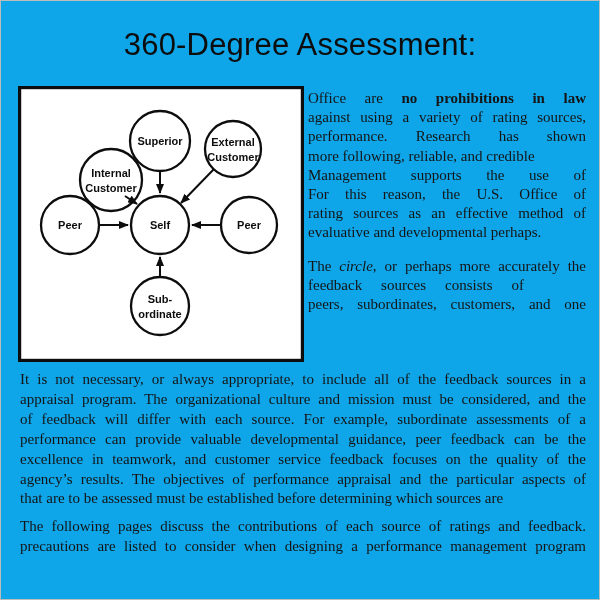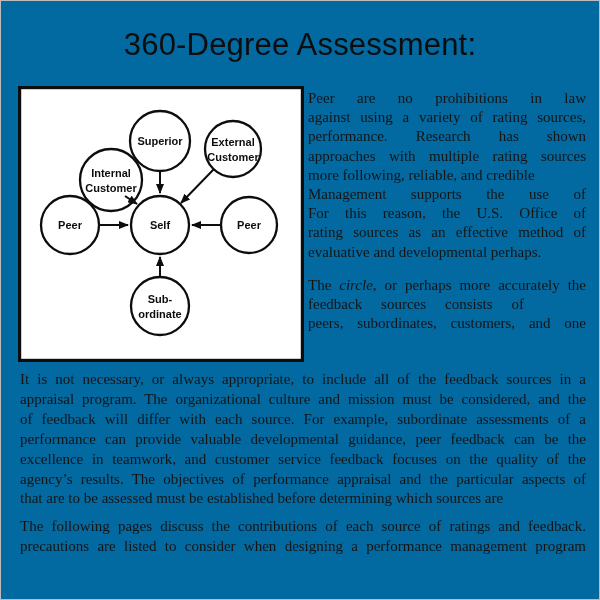--- a/index.html
+++ b/index.html
@@ -1,21 +1,21 @@
 <!DOCTYPE html>
 <html><head>
 <meta charset="utf-8">
 <style>
   html, body { margin: 0; padding: 0; background: #ffffff; }
   .page {
     position: relative;
     width: 600px;
     height: 600px;
     box-sizing: border-box;
-    background: #0369a1;
+    background: #0ea5e9;
     border: 1px solid #bcbcbc;
     overflow: hidden;
     color: #151515;
     font-family: "Liberation Serif", serif;
   }
   .title {
     position: absolute;
     top: 26px;
     left: 0;
     width: 100%;
@@ -65,21 +65,21 @@
     line-height: 19.9px;
   }
   .finalpara {
     position: absolute;
     left: 19px;
     top: 516px;
     width: 566px;
     font-size: 15px;
     line-height: 19.9px;
   }
-  b { font-weight: normal; }
+  b { font-weight: bold; }
   i { font-style: italic; font-family: Liberation Serif, serif; }
 </style>
 </head>
 <body>
 
 <div class="page">
 
   <div class="title">360-Degree Assessment:</div>
 
   <svg class="diagram" viewBox="0 0 286 276" xmlns="http://www.w3.org/2000/svg">
@@ -132,24 +132,23 @@
     <line x1="142" y1="86" x2="142" y2="107" marker-end="url(#ah)"></line>
     <line x1="196" y1="83" x2="163" y2="117" marker-end="url(#ah)"></line>
     <line x1="107" y1="110" x2="119" y2="118" marker-end="url(#ah)"></line>
     <line x1="82" y1="139" x2="110" y2="139" marker-end="url(#ah)"></line>
     <line x1="202" y1="139" x2="174" y2="139" marker-end="url(#ah)"></line>
     <line x1="142" y1="190" x2="142" y2="171" marker-end="url(#ah)"></line>
   </svg>
 
   <div class="rightcol">
     <div class="para">
-      <div class="ln j"><span>Peer are </span><b>no prohibitions in law</b></div>
+      <div class="ln j"><span>Office are </span><b>no prohibitions in law</b></div>
       <div class="ln j">against using a variety of rating  sources,</div>
       <div class="ln j">performance.   Research  has  shown</div>
-      <div class="ln j">approaches with multiple rating sources</div>
       <div class="ln">more following, reliable, and credible</div>
       <div class="ln j">Management  supports  the  use of</div>
       <div class="ln j">For this  reason,  the  U.S.  Office  of</div>
       <div class="ln j">rating sources as an effective method of</div>
       <div class="ln">evaluative and developmental perhaps.</div>
     </div>
     <div class="para">
       <div class="ln j"><span>The </span><i>circle</i><span>, or perhaps more accurately the</span></div>
       <div class="ln j narrow">feedback  sources  consists  of</div>
       <div class="ln j">peers, subordinates,  customers,  and one</div>

